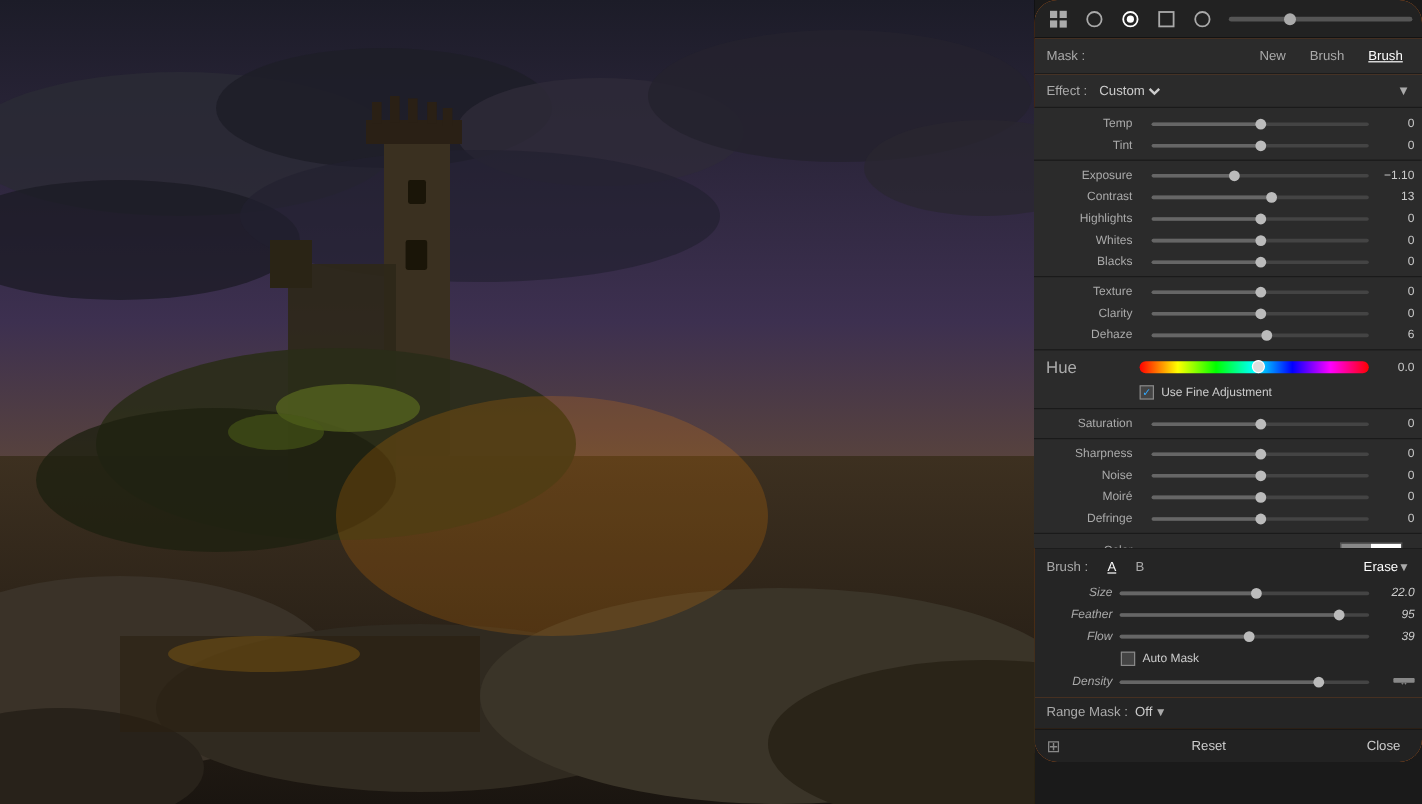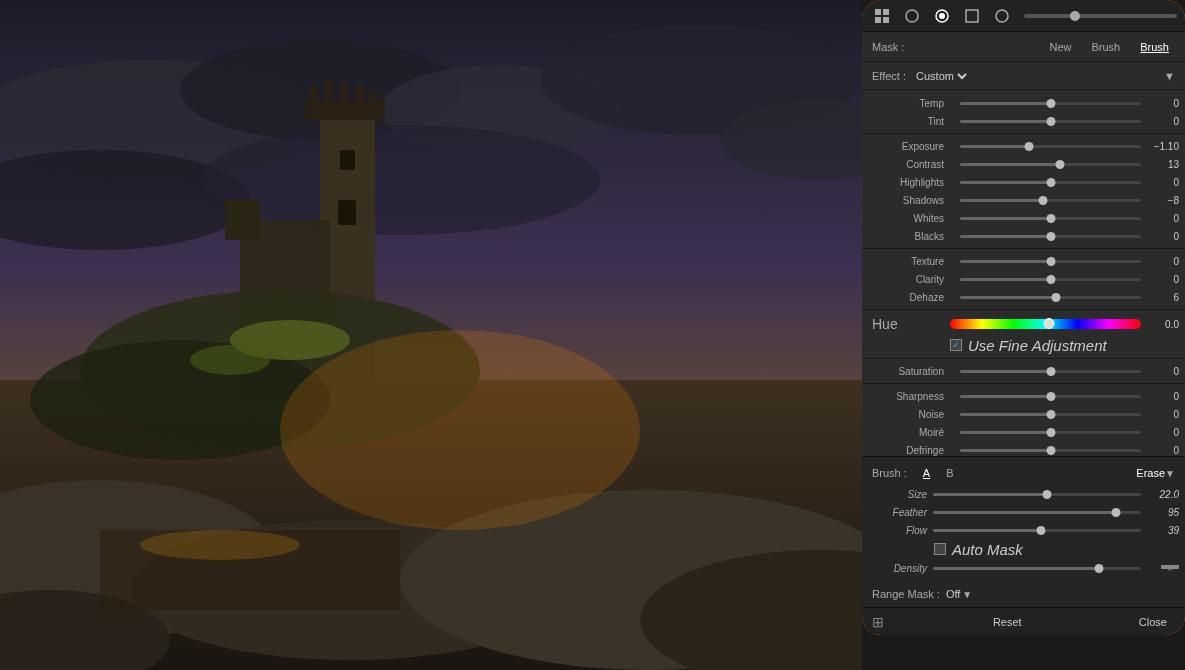--- a/index.html
+++ b/index.html
@@ -231,21 +231,21 @@
       height: 12px;
       border: 1px solid #888;
       background: #444;
       display: flex;
       align-items: center;
       justify-content: center;
       flex-shrink: 0;
       cursor: pointer;
     }
     .checkbox-check { color: #3af; font-size: 9px; }
-    .fine-adj-label { color: #ccc; font-size: 15px; font-style: italic; }
+    .fine-adj-label { color: #ccc; font-size: 10px; }
 
     
     .divider {
       height: 1px;
       background: #1a1a1a;
       margin: 3px 0;
     }
 
     
     .color-row {
@@ -524,28 +524,20 @@
 
     <div class="slider-row">
       <span class="slider-label">Highlights</span>
       <div class="slider-track">
         <div class="slider-fill" style="width:50%"></div>
         <div class="slider-thumb" style="left:50%"></div>
       </div>
       <span class="slider-value">0</span>
     </div>
 
-    <div class="slider-row">
-      <span class="slider-label">Shadows</span>
-      <div class="slider-track">
-        <div class="slider-fill" style="width:46%"></div>
-        <div class="slider-thumb" style="left:46%"></div>
-      </div>
-      <span class="slider-value">−8</span>
-    </div>
 
     <div class="slider-row">
       <span class="slider-label">Whites</span>
       <div class="slider-track">
         <div class="slider-fill" style="width:50%"></div>
         <div class="slider-thumb" style="left:50%"></div>
       </div>
       <span class="slider-value">0</span>
     </div>
 

